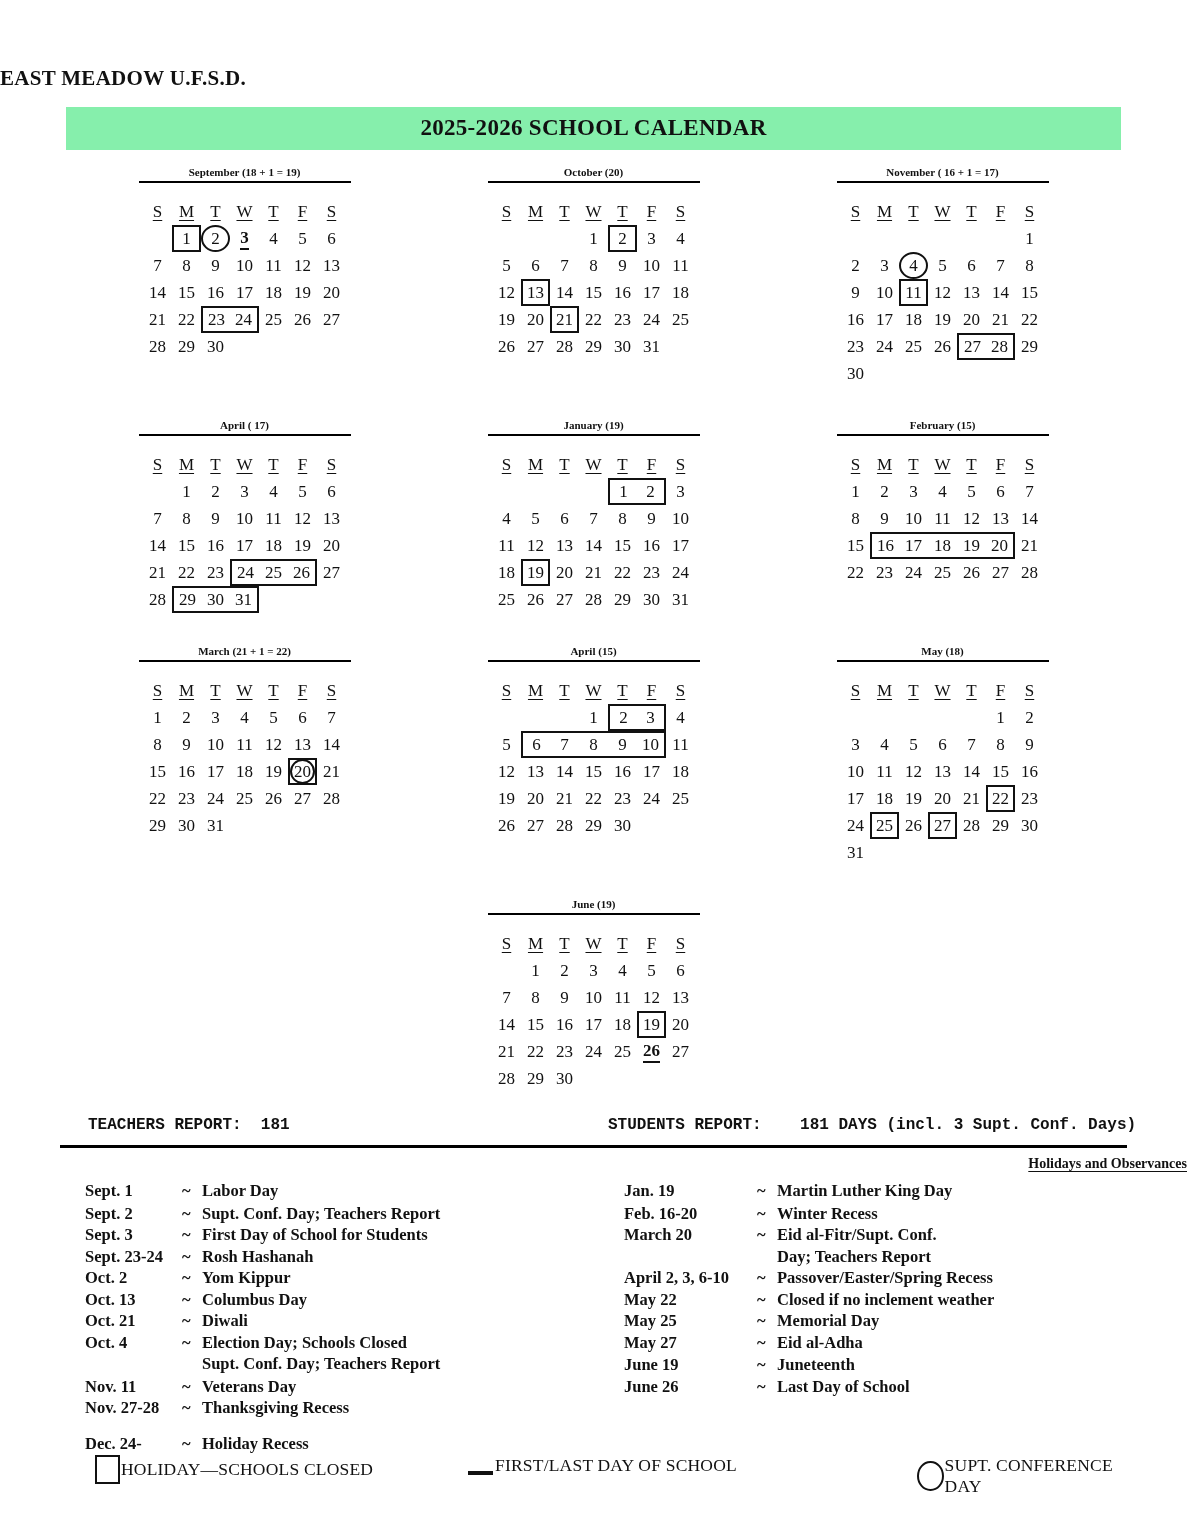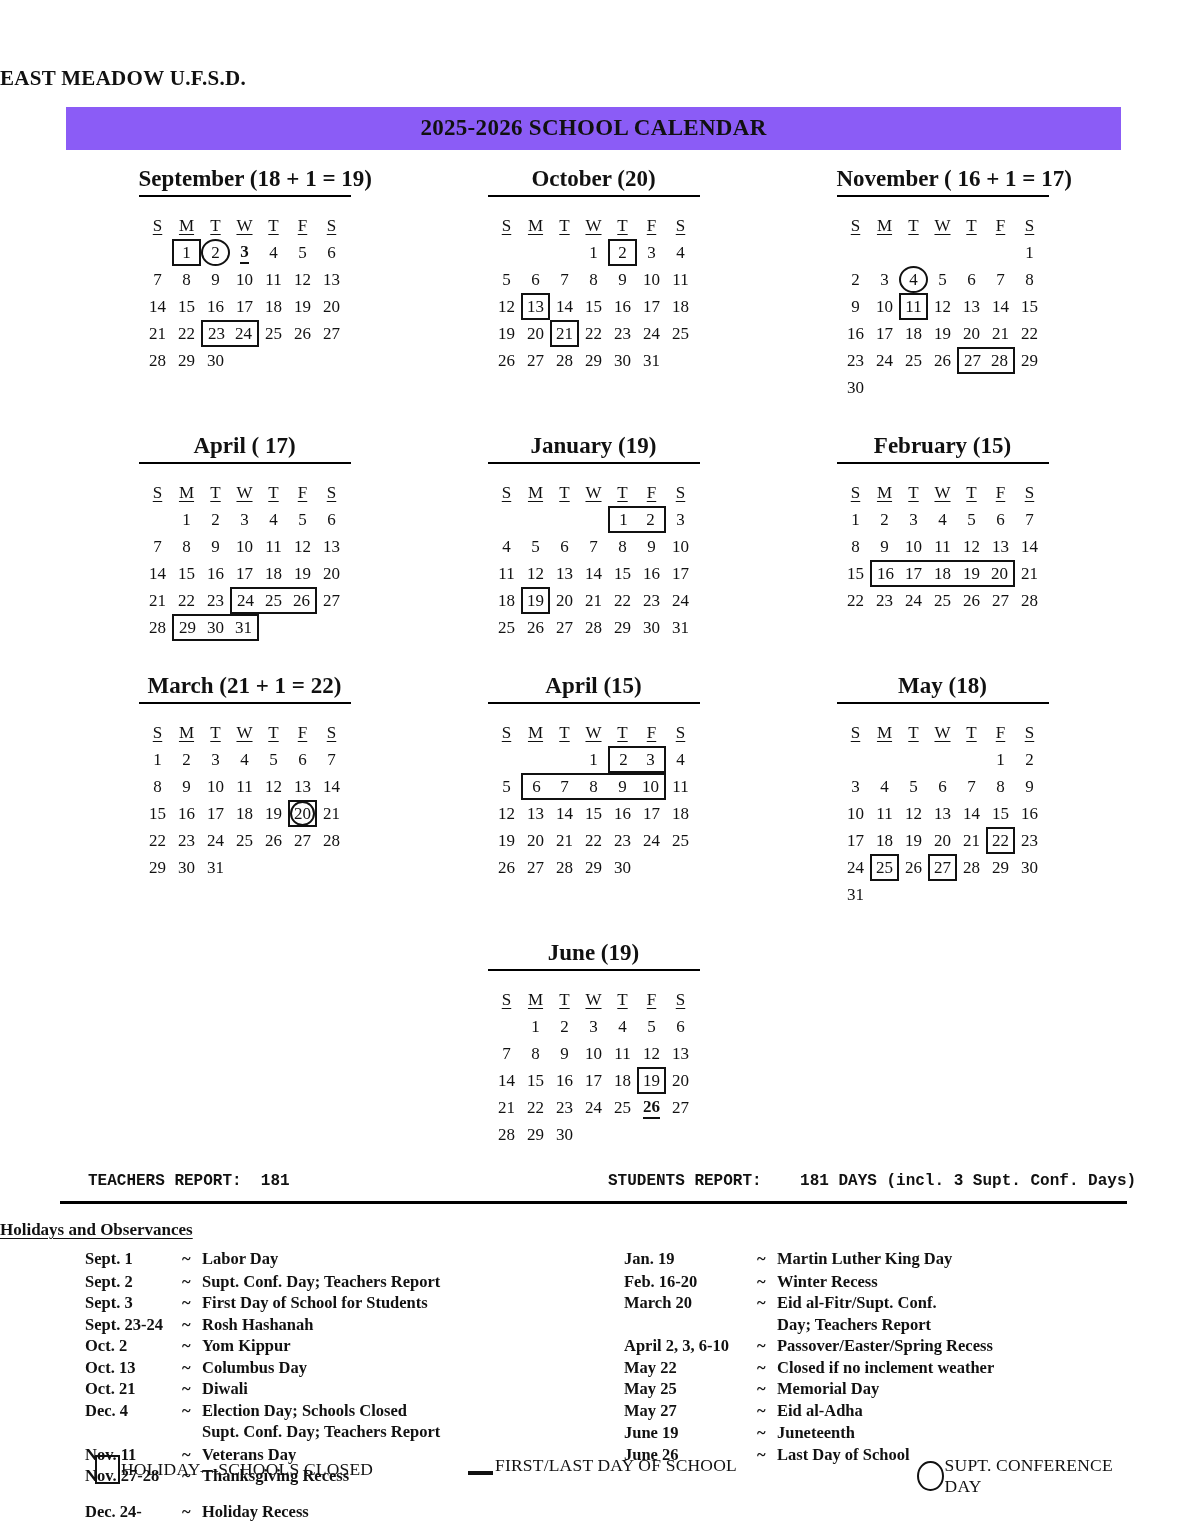--- a/index.html
+++ b/index.html
@@ -5,32 +5,32 @@
   html,body { margin:0; padding:0; background:#ffffff; }
   body {
     width:1187px; height:1536px; position:relative; overflow:hidden;
     font-family:"Liberation Serif", serif; color:#111;
   }
   .district {
     text-align:left; font-weight:bold; font-size:21px;
     padding-top:66px; letter-spacing:.3px;
   }
   .banner {
-    margin:16px 66px 0; background:#8b5cf6; text-align:center;
+    margin:16px 66px 0; background:#86efac; text-align:center;
     font-weight:bold; font-size:23px; padding:8px 0 9px; letter-spacing:.3px;
   }
   .months {
     margin-top:16px;
     display:grid; grid-template-columns:repeat(3,349px);
     justify-content:center; row-gap:32px;
   }
   .month { justify-self:center; width:212px; }
   .month.june { grid-column:2; }
   .mtitle {
-    text-align:center; font-weight:bold; font-size:23px;
+    text-align:center; font-weight:bold; font-size:11px;
     border-bottom:2.5px solid #000; padding-bottom:3px; margin-bottom:15px;
     white-space:pre;
   }
   .mgrid { display:grid; grid-template-columns:repeat(7,29px); justify-content:center; }
   .mcell {
     height:27px; display:flex; align-items:center; justify-content:center;
     font-size:17px; box-sizing:border-box;
   }
   .dhead { text-decoration:underline; text-underline-offset:3px; }
   .bx-single { border:2px solid #111; }
@@ -43,21 +43,21 @@
   }
   .circle.inner { width:25px; height:21px; }
   .flday { font-weight:bold; border-bottom:2.5px solid #111; padding-bottom:0px; }
   .summary {
     margin:24px 60px 0; border-bottom:3px solid #000; padding-bottom:9px;
     position:relative; height:20px; font-weight:bold; font-size:16px;font-family:Liberation Mono, monospace;
   }
   .summary .t { position:absolute; left:28px; white-space:pre; }
   .summary .s { position:absolute; left:548px; white-space:pre; }
   .htitle {
-    text-align:left; font-weight:bold; font-size:17px; margin-top:16px;
+    text-align:right; font-weight:bold; font-size:14px; margin-top:8px;
     text-decoration:underline; text-underline-offset:3px;
   }
   .holidays { margin:8px 60px 0; display:flex; font-size:16.5px;gap:11px; }
   .hcol { line-height:21.5px; }
   .hcol.left  { width:505px; padding-left:25px; box-sizing:border-box; flex:none; }
   .hcol.right { padding-left:48px; }
   .hentry { display:flex; }
   .hentry.sm { margin-top:1px; }
   .hentry.lg { margin-top:14px; }
   .hdate  { width:97px;  flex:none; font-weight:bold; }
@@ -720,21 +720,21 @@
         <div class="hdate">Oct. 13</div>
         <div class="htilde">~</div>
         <div class="hdesc">Columbus Day</div>
       </div>
       <div class="hentry">
         <div class="hdate">Oct. 21</div>
         <div class="htilde">~</div>
         <div class="hdesc">Diwali</div>
       </div>
       <div class="hentry">
-        <div class="hdate">Dec. 4</div>
+        <div class="hdate">Oct. 4</div>
         <div class="htilde">~</div>
         <div class="hdesc">Election Day; Schools Closed</div>
       </div>
       <div class="hentry">
         <div class="hdate"></div>
         <div class="htilde"></div>
         <div class="hdesc">Supt. Conf. Day; Teachers Report</div>
       </div>
       <div class="hentry sm">
         <div class="hdate">Nov. 11</div>

